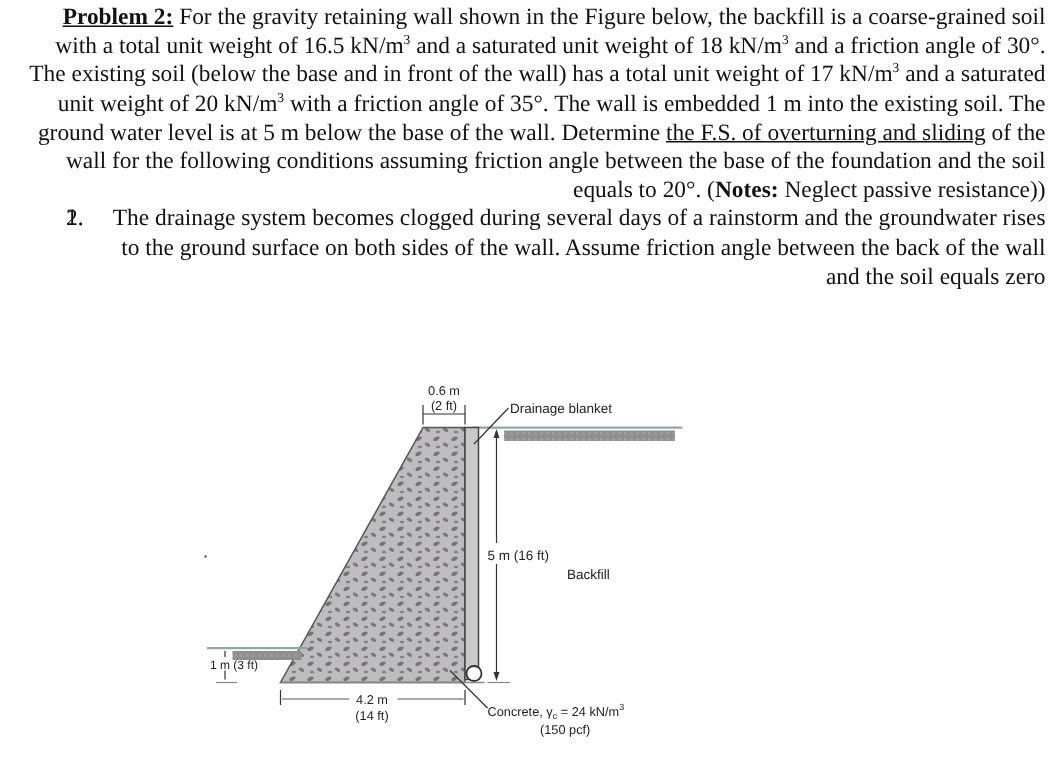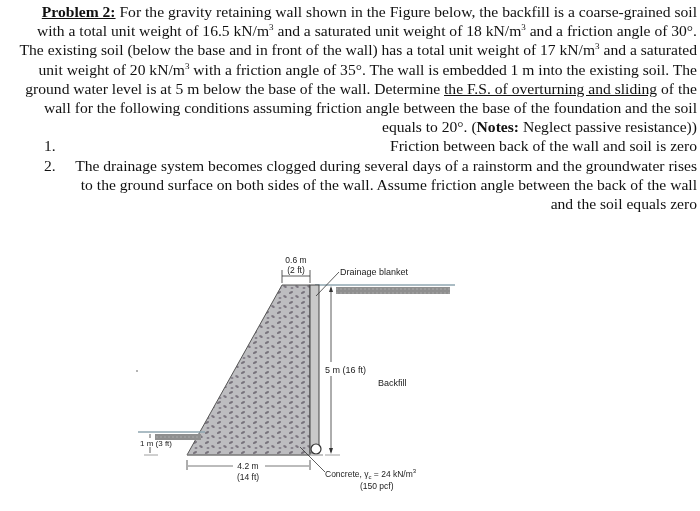--- a/index.html
+++ b/index.html
@@ -17,21 +17,21 @@
   ol li .num { position: absolute; left: 31px; top: 0; }
   .fig { position: absolute; left: 0; top: 0; width: 700px; height: 511px; }
   .fig text { font-family: "Liberation Sans", sans-serif; fill: #222; }
 </style>
 </head>
 <body>
 
 <div class="doc">
   <p><span class="b u">Problem 2:</span><span> For the gravity retaining wall shown in the Figure below, the backfill is a coarse-grained soil with a total unit weight of 16.5 kN/m</span><sup>3</sup><span> and a saturated unit weight of 18 kN/m</span><sup>3</sup><span> and a friction angle of 30°. The existing soil (below the base and in front of the wall) has a total unit weight of 17 kN/m</span><sup>3</sup><span> and a saturated unit weight of 20 kN/m</span><sup>3</sup><span> with a friction angle of 35°. The wall is embedded 1 m into the existing soil. The ground water level is at 5 m below the base of the wall. Determine </span><span class="u">the F.S. of overturning and sliding</span><span> of the wall for the following conditions assuming friction angle between the base of the foundation and the soil equals to 20°. (</span><span class="b">Notes:</span><span> Neglect passive resistance)</span>)</p>
   <ol>
-    <li><span class="num">1.</span><span>Friction between back of the wall and soil is zero</span></li>
+    <li><span class="num">1.</span></li>
     <li><span class="num">2.</span><span>The drainage system becomes clogged during several days of a rainstorm and the groundwater rises to the ground surface on both sides of the wall.  Assume friction angle between the back of the wall and the soil equals zero</span></li>
   </ol>
 </div>
 
 <svg class="fig" viewBox="0 0 700 511">
   <defs>
     <pattern id="agg" width="12" height="10" patternUnits="userSpaceOnUse">
       <rect width="12" height="10" fill="#bdbdc0"></rect>
       <ellipse cx="3" cy="2.5" rx="2.2" ry="1.2" fill="#76717a" transform="rotate(-25 3 2.5)"></ellipse>
       <ellipse cx="9" cy="6.5" rx="2" ry="1.1" fill="#7c7680" transform="rotate(30 9 6.5)"></ellipse>

